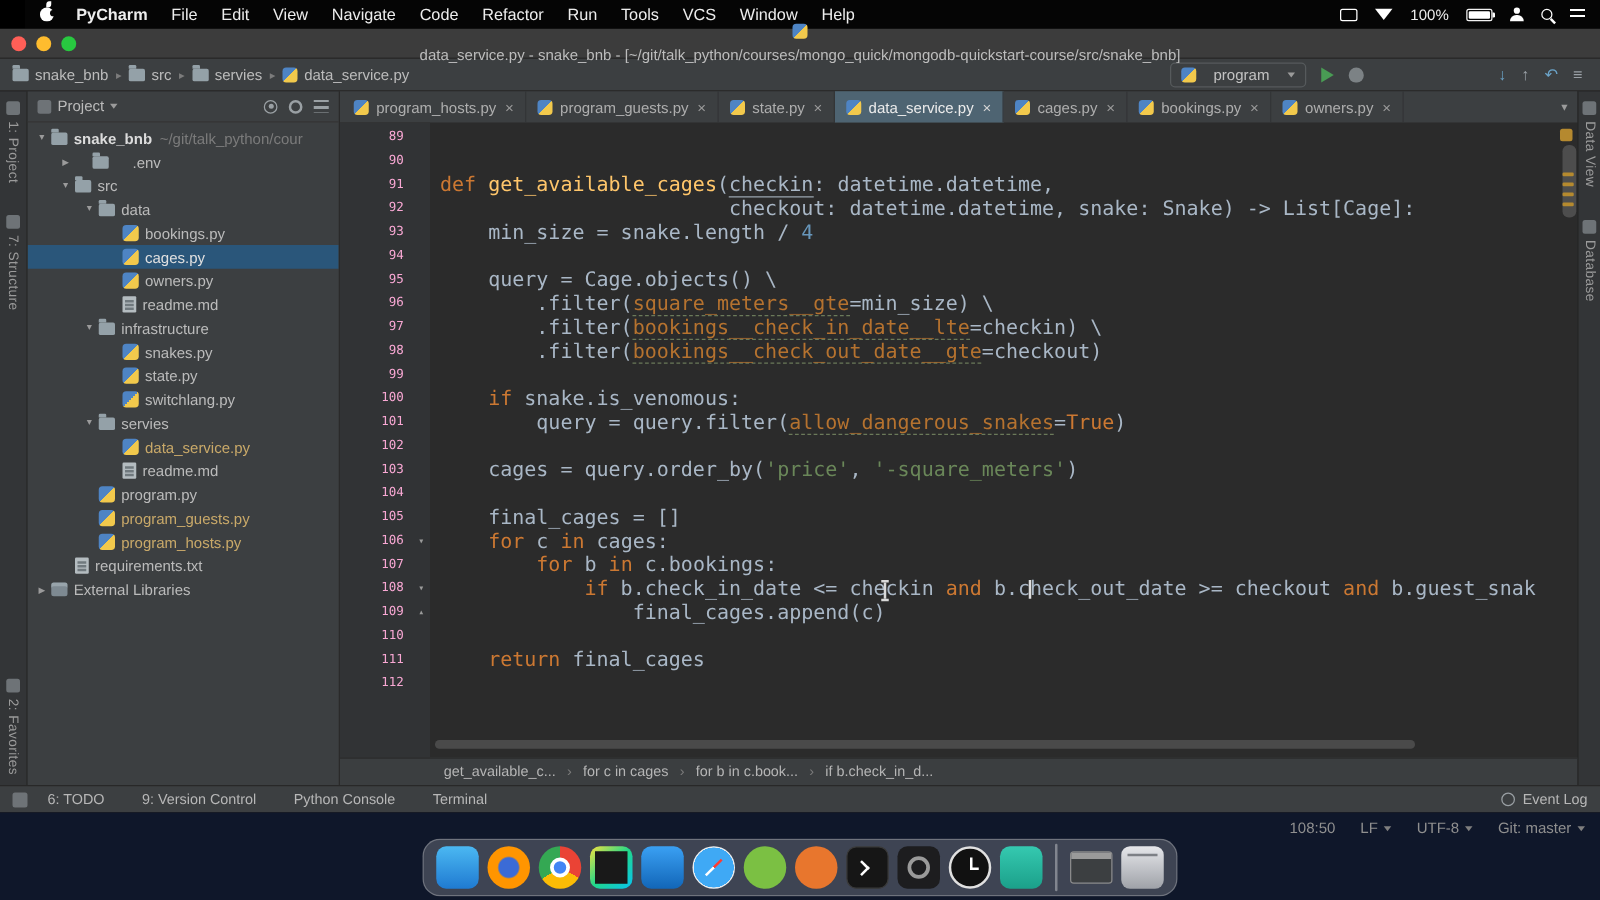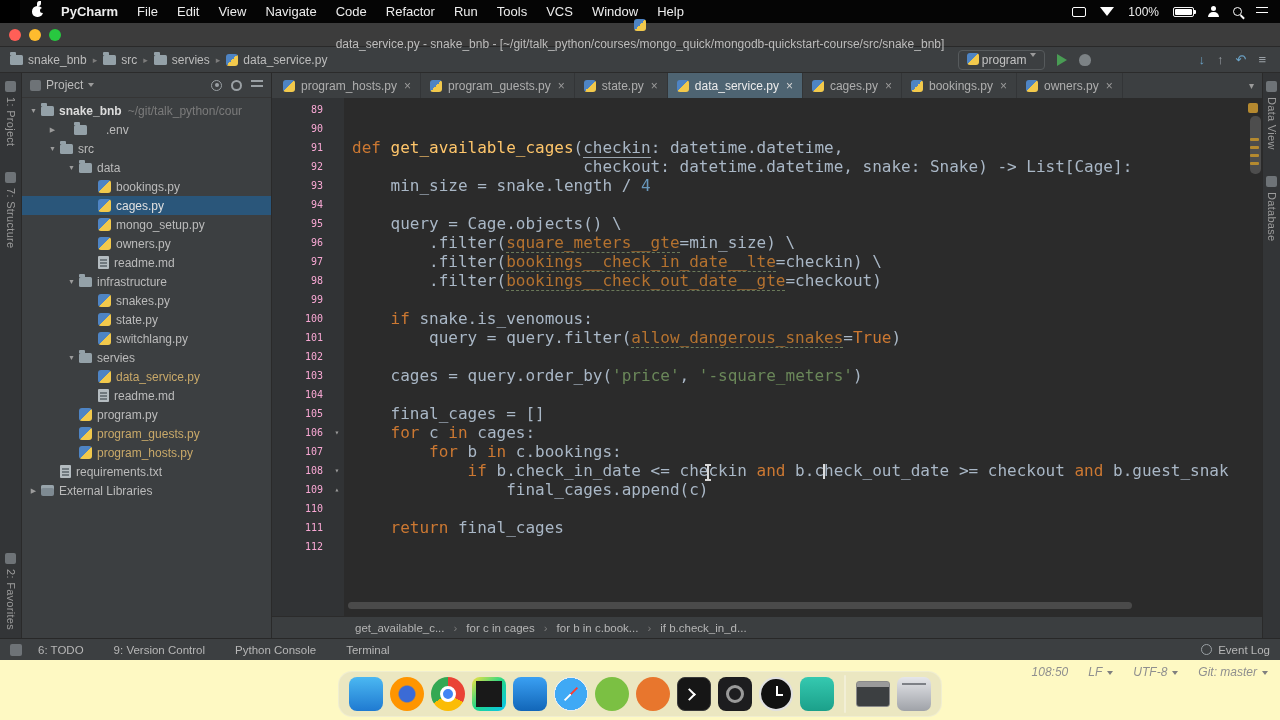--- a/index.html
+++ b/index.html
@@ -40,21 +40,21 @@
   .tl.green{background:#28c840;}
   .title-center{margin:0 auto;display:flex;align-items:center;gap:6px;font-size:12px;color:#bdbdbd;white-space:nowrap;flex-direction:column;}
 
   
   .navbar{height:26px;background:#3c3f41;border-bottom:1px solid #2b2b2b;display:flex;align-items:center;
     padding:0 10px;font-size:12px;color:#bcbcbc;flex:none;}
   #nav-breadcrumbs{display:flex;align-items:center;gap:6px;}
   .bc-item{display:flex;align-items:center;gap:5px;cursor:default;}
   .bc-sep{color:#7c7c7c;font-size:9px;}
   .nav-right{margin-left:auto;display:flex;align-items:center;gap:12px;}
-  .combo{display:flex;align-items:flex-start;gap:3px;padding:2px 8px;border:1px solid #565a5c;border-radius:4px;color:#c3c3c3;}
+  .combo{display:flex;align-items:center;gap:14px;padding:2px 8px;border:1px solid #565a5c;border-radius:4px;color:#c3c3c3;}
   .combo-caret,.ph-caret{width:0;height:0;border-left:3.5px solid transparent;border-right:3.5px solid transparent;border-top:4px solid #9b9b9b;display:inline-block;}
   .i-play{width:0;height:0;border-left:10px solid #499C54;border-top:6px solid transparent;border-bottom:6px solid transparent;}
   .i-bug{width:12px;height:12px;border-radius:50% 50% 45% 45%;background:#7c8285;}
   .vcs-group{display:flex;gap:12px;margin-left:96px;margin-right:4px;font-size:13px;}
   .vcs{cursor:default;}
   .a-down{color:#6ba3c7;} .a-up{color:#9aa0a6;} .a-roll{color:#6ba3c7;} .a-hist{color:#9aa0a6;}
 
   
   .main{flex:1;display:flex;min-height:0;}
   .stripe{width:22px;background:#333537;display:flex;flex-direction:column;align-items:center;padding:8px 0;flex:none;}
@@ -140,21 +140,21 @@
   
   .statusbar{height:22px;background:#3c3f41;border-top:1px solid #282828;display:flex;align-items:center;
     font-size:11.5px;color:#b7b7b7;padding:0 10px;flex:none;}
   .i-tw{width:12px;height:12px;background:#6e7377;border-radius:2px;margin-right:16px;}
   .sb-items{display:flex;gap:30px;}
   .sb-item{cursor:default;}
   .sb-right{margin-left:auto;display:flex;align-items:center;gap:6px;}
   .i-ring{width:11px;height:11px;border:1.5px solid #9aa0a4;border-radius:50%;}
 
   
-  .desktop{height:60px;background:#fef9c3;position:relative;flex:none;font-style:italic;}
+  .desktop{height:70px;background:#0f172a;position:relative;flex:none;}
   .status2{position:absolute;top:5px;right:12px;display:flex;gap:20px;font-size:12px;color:#8f8f8f;}
   .s2-item{cursor:default;}
   .s2-item.chev::after{content:"";display:inline-block;margin-left:5px;width:0;height:0;
     border-left:3.5px solid transparent;border-right:3.5px solid transparent;border-top:4px solid #7f7f7f;vertical-align:middle;}
   .dock{position:absolute;left:50%;transform:translateX(-50%);bottom:3px;height:46px;
     background:rgba(185,185,190,.28);border:1px solid rgba(255,255,255,.25);border-radius:14px;
     display:flex;align-items:center;padding:5px 10px;gap:7px;}
   .dock-icon{width:34px;height:34px;border-radius:8px;position:relative;flex:none;}
   .di-finder{background:linear-gradient(180deg,#4bb8f2,#1f7ad1);}
   .di-firefox{border-radius:50%;background:radial-gradient(circle at 50% 50%,#3b6bd6 0 32%,#ff9500 38% 78%,#e66000 100%);}
@@ -329,25 +329,20 @@
             <span class="label">bookings.py</span>
           </div>
           <div class="row selected" style="padding-left: 61px;">
             <span class="arrow"></span>
             <span class="icon i-py"></span>
             <span class="label">cages.py</span>
           </div>
           <div class="row" style="padding-left: 61px;">
             <span class="arrow"></span>
             <span class="icon i-py"></span>
-            <span class="label">mongo_setup.py</span>
-          </div>
-          <div class="row" style="padding-left: 61px;">
-            <span class="arrow"></span>
-            <span class="icon i-py"></span>
             <span class="label">owners.py</span>
           </div>
           <div class="row" style="padding-left: 61px;">
             <span class="arrow"></span>
             <span class="icon i-file"></span>
             <span class="label">readme.md</span>
           </div>
           <div class="row" style="padding-left: 42px;">
             <span class="arrow">▼</span>
             <span class="icon i-folder"></span>

